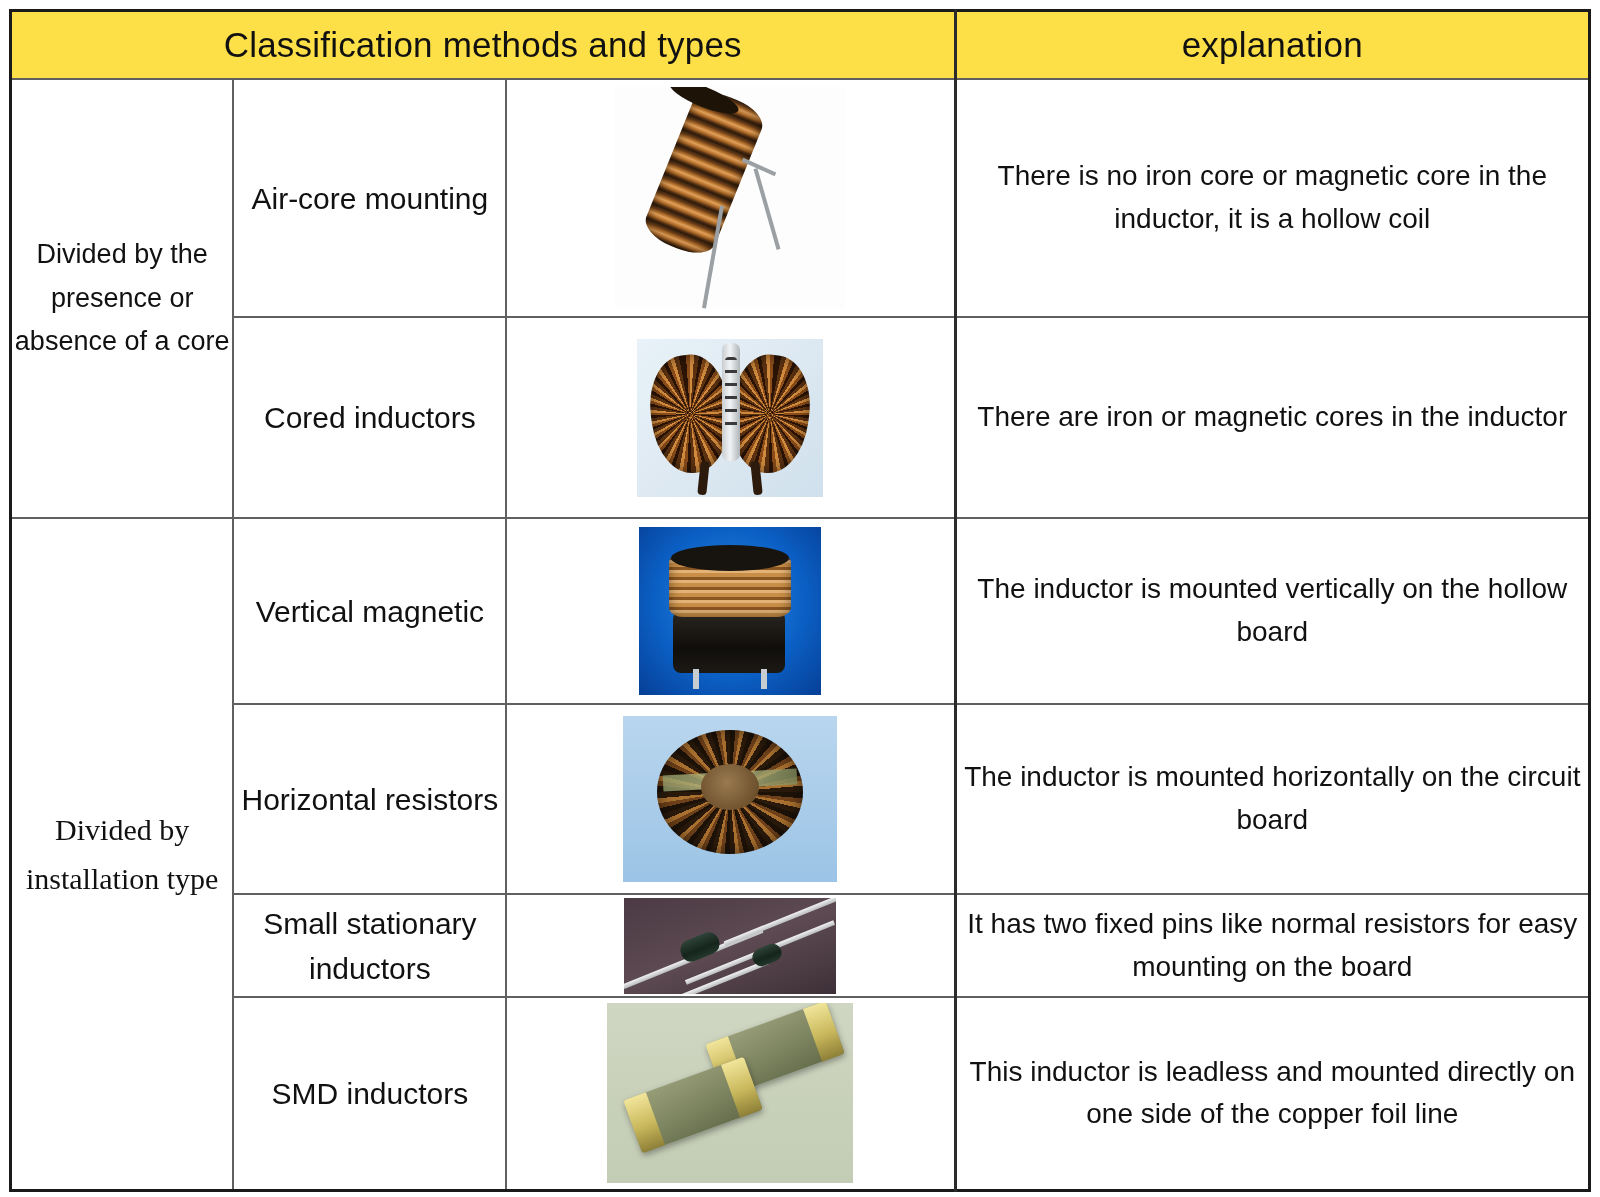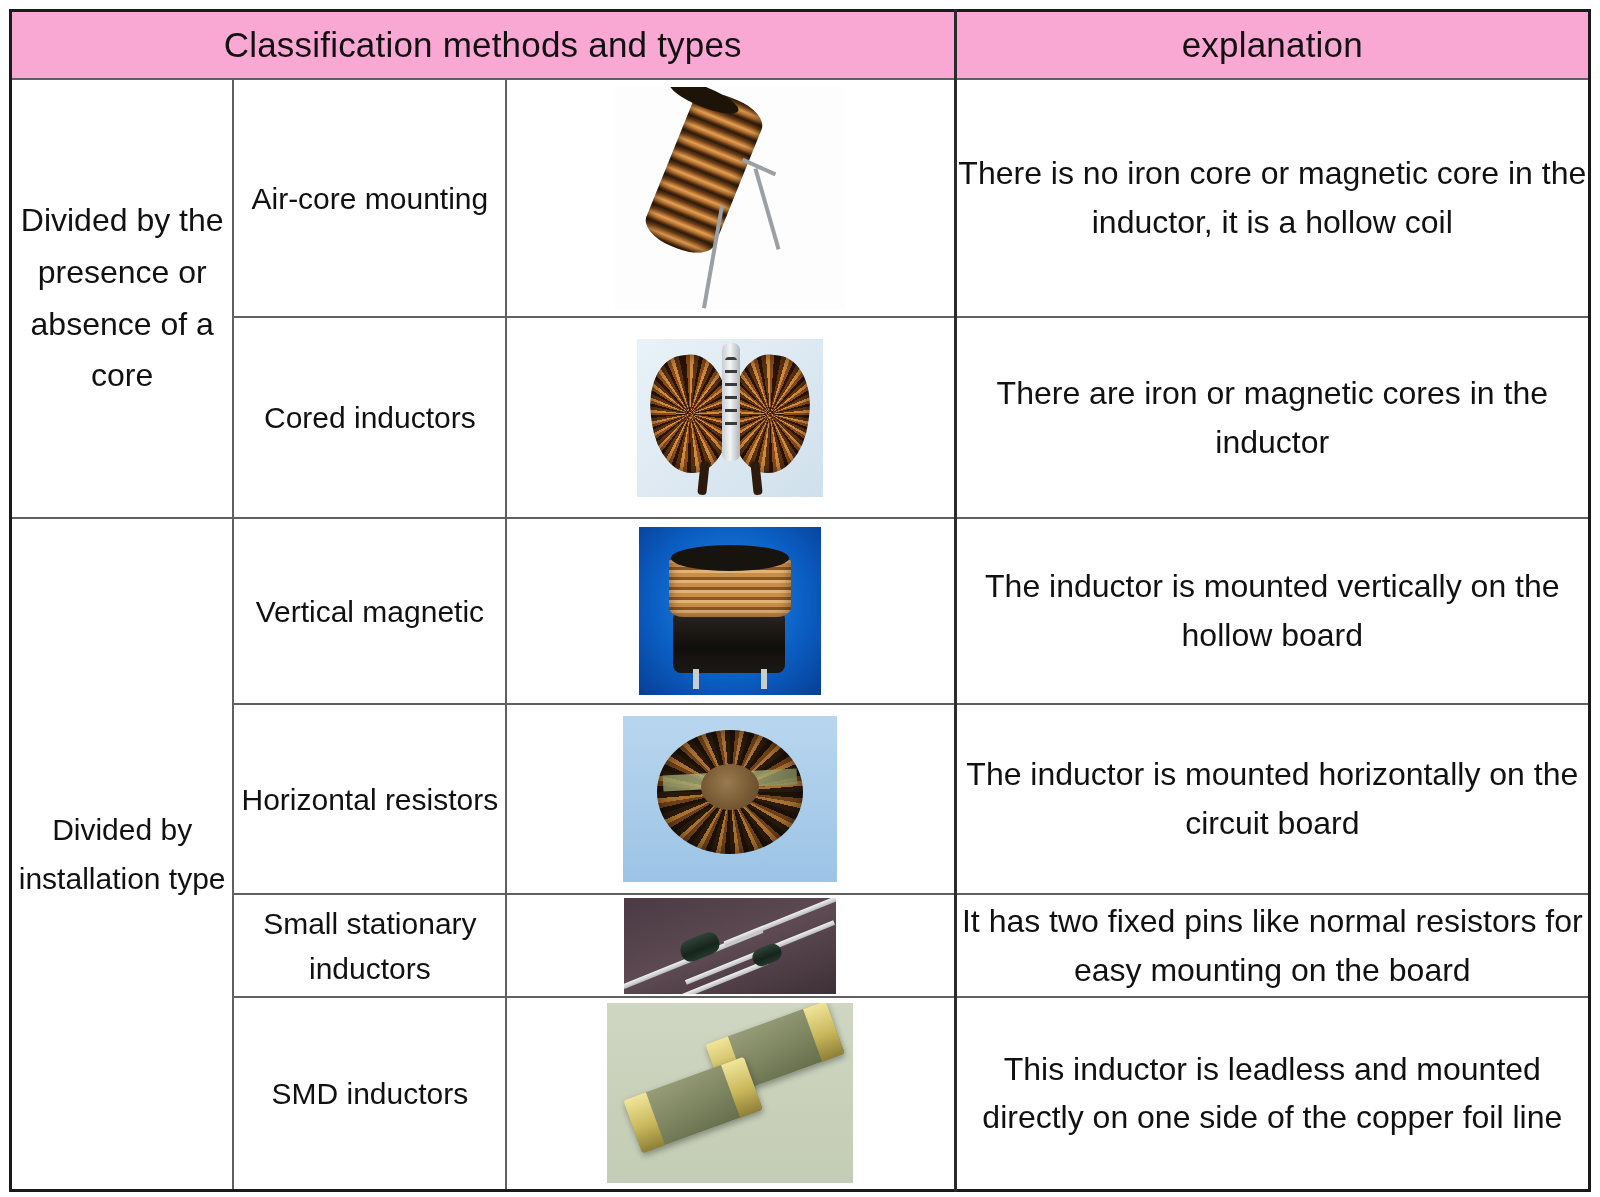--- a/index.html
+++ b/index.html
@@ -23,52 +23,52 @@
     border:3px solid #1a1a1a;
   }
   table.class-table td,table.class-table th{
     border:2px solid #606060;
     padding:0;
     vertical-align:middle;
     text-align:center;
   }
   
   th.hdr{
-    background:#f9a8d4;
+    background:#fde047;
     border:2px solid #3a3a3a;
     border-top:3px solid #1a1a1a;
     font-weight:400;
     font-size:35px;
     height:66px;
     letter-spacing:.2px;
   }
   
   .sep-left{border-left:3px solid #2b2b2b !important;}
   .row-major{border-top:2.5px solid #3d3d3d !important;}
 
   td.cat{
     width:222px;
-    font-size:32px;
+    font-size:27px;
     line-height:1.62;
     padding:4px 10px;
   }
-  td.cat.big{font-size:30px;line-height:1.64;}
+  td.cat.big{font-size:30px;line-height:1.64;font-family:Liberation Serif, serif;}
   td.type{
     width:272px;
     font-size:30px;
     line-height:1.5;
     padding:4px 8px;
   }
   td.pic{
     width:447px;
     padding:0;
   }
   td.expl{
     width:632px;
-    font-size:32px;
+    font-size:28px;
     line-height:1.52;
     padding:6px 26px;
   }
 
   .picwrap{
     display:flex;align-items:center;justify-content:center;
     width:100%;height:100%;
     overflow:hidden;
   }
 

